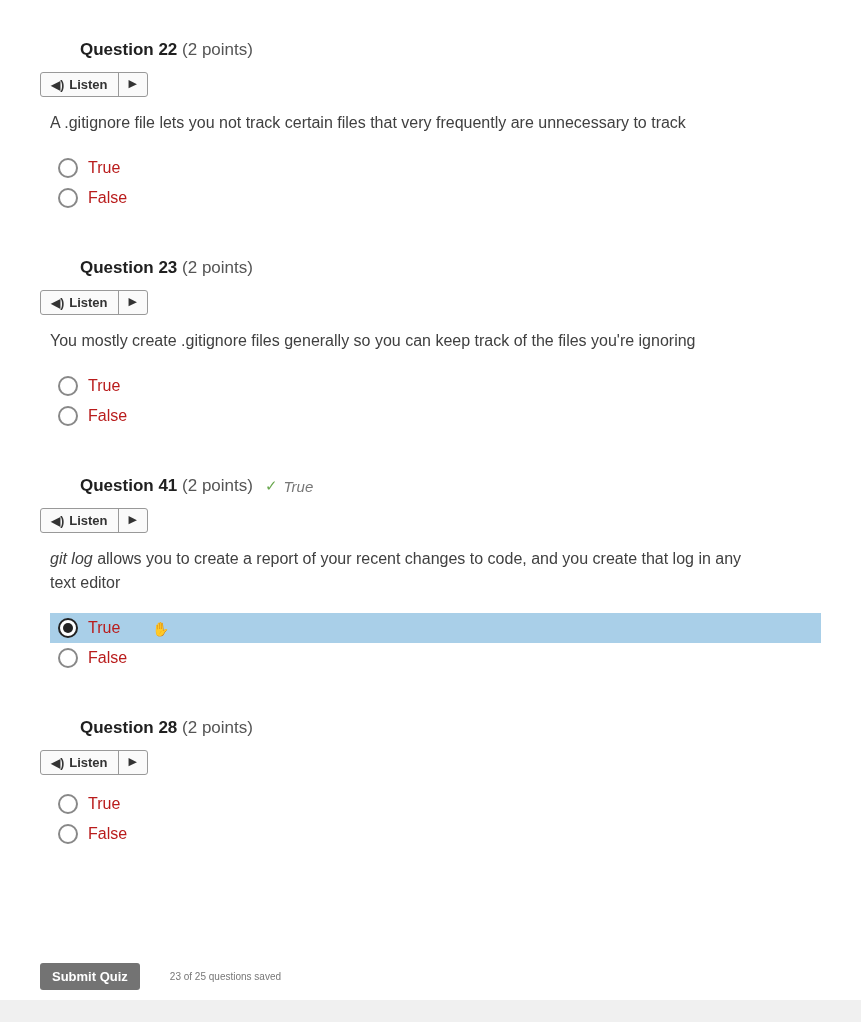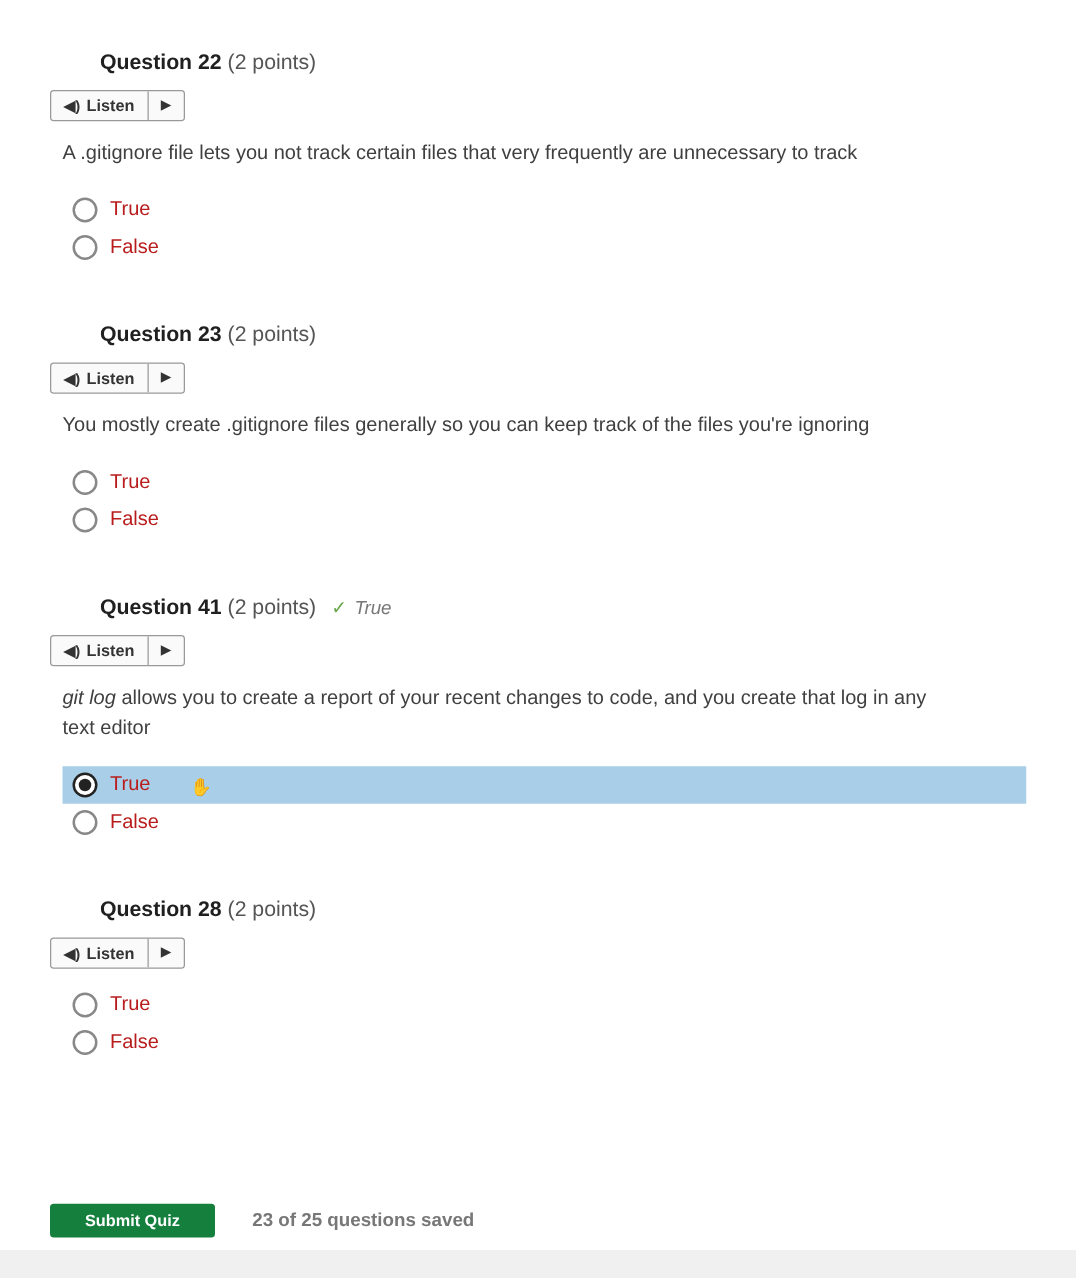--- a/index.html
+++ b/index.html
@@ -134,33 +134,32 @@
   .footer-area {
     position: absolute;
     bottom: 10px;
     left: 40px;
     right: 40px;
     display: flex;
     align-items: center;
     gap: 30px;
   }
   .submit-btn {
-    background: #15803d;
+    background: #737373;
     color: #fff;
     font-size: 13px;
-    padding: 6px 28px;
+    padding: 6px 12px;
     border-radius: 3px;
     border: none;
     cursor: pointer;
     font-weight: 600;
   }
   .footer-status {
-    font-size: 15px;
+    font-size: 10px;
     color: #777;
-    font-weight: bold;
   }
 </style>
 </head>
 <body>
 
 <div class="quiz-container">
 
   <div class="top-remnant"></div>
 
   <div class="question-block">

